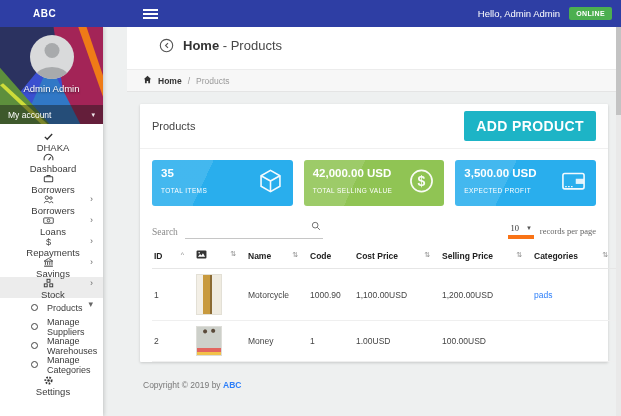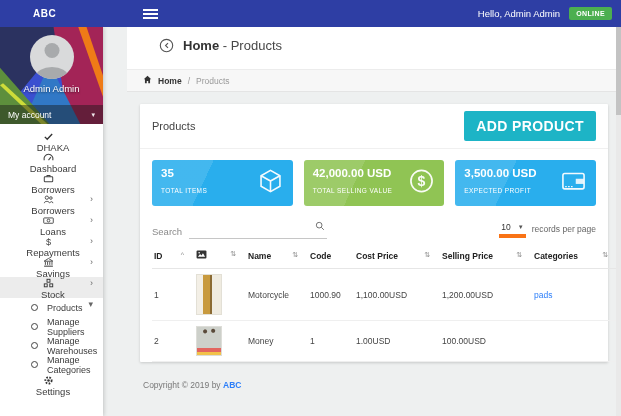--- a/index.html
+++ b/index.html
@@ -59,21 +59,21 @@
 
   .stats { display:flex; gap:11px; padding:11px 12px 3px; }
   .stat-card { flex:1; height:46px; border-radius:3px; position:relative; color:#fff; padding:7px 9px; overflow:hidden; }
   .stat-card.blue { background:#29aeed; }
   .stat-card.green { background:#90c454; }
   .stat-card::after { content:""; position:absolute; inset:0; background:linear-gradient(115deg, rgba(255,255,255,.12) 0 38%, rgba(255,255,255,0) 38%); pointer-events:none; }
   .stat-value { font-size:11.5px; font-weight:bold; position:relative; z-index:1; }
   .stat-label { font-size:6.5px; letter-spacing:.4px; margin-top:8px; position:relative; z-index:1; }
   .stat-icon { position:absolute; right:9px; top:50%; transform:translateY(-50%); z-index:1; opacity:.95; }
 
-  .toolbar { display:flex; padding:10px 12px 4px; }
+  .toolbar { display:flex; align-items:flex-end; padding:10px 12px 4px;font-family:Liberation Serif, serif; }
   .search-wrap { display:flex; align-items:flex-end; gap:7px; }
   .search-label { font-size:9.5px; color:#8a8a8a; padding-bottom:2px; }
   .search-box { position:relative; }
   .search-input { width:138px; border:none; border-bottom:1px solid #c6c6c6; background:transparent; font-size:9px; padding:2px 16px 3px 2px; outline:none; font-family:inherit; }
   .search-icon { position:absolute; right:2px; bottom:4px; }
   .records { margin-left:auto; display:flex; align-items:center; gap:6px; font-size:8.5px; color:#666; }
   .records-select { display:flex; align-items:center; gap:7px; border-bottom:4px solid #f97316; padding:1px 2px 2px; color:#333; cursor:pointer; }
   .records-caret { font-size:6px; color:#555; }
 
   .table-wrap { padding:0 12px; }

